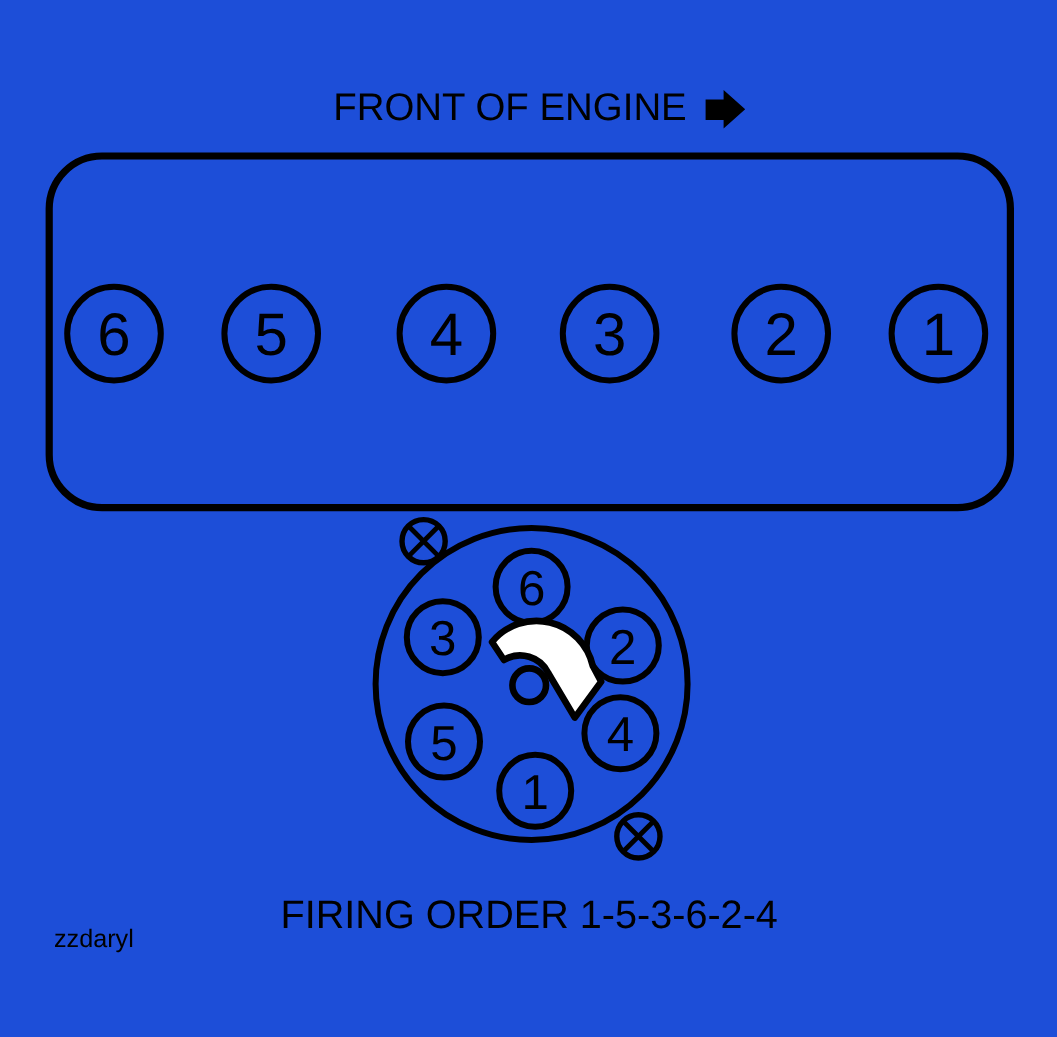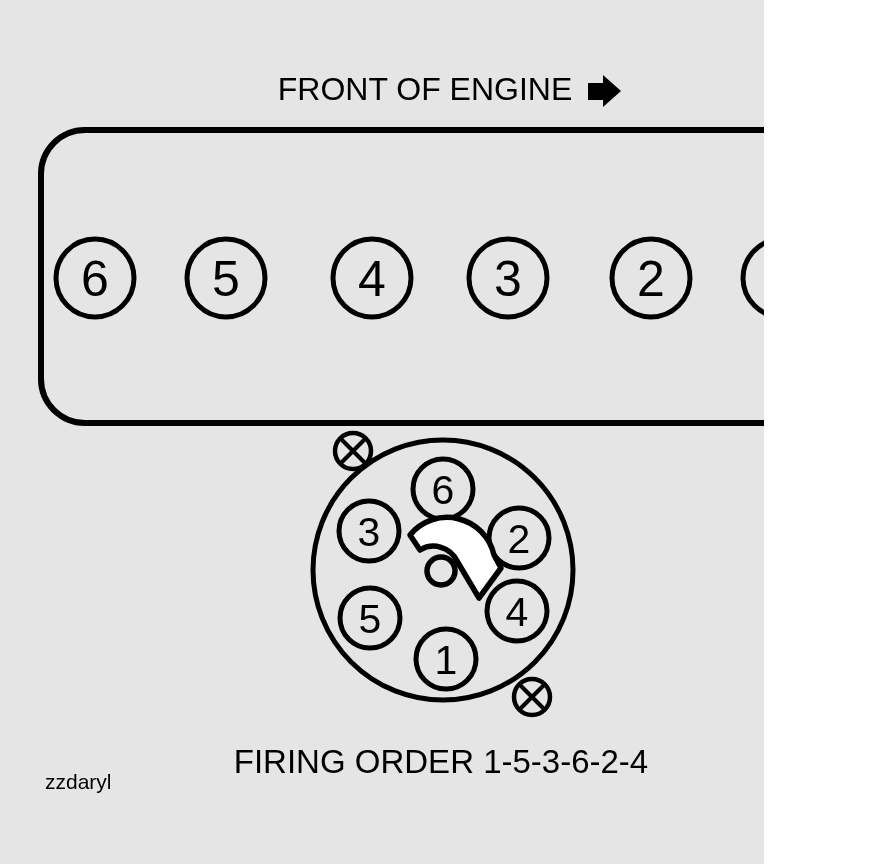--- a/index.html
+++ b/index.html
@@ -2,23 +2,23 @@
 <html><head>
 <meta charset="utf-8">
 <style>
   html, body {
     margin: 0;
     padding: 0;
     background: #ffffff;
   }
   .page {
     position: relative;
-    width: 764px;
+    width: 881px;
     height: 864px;
-    background: #e5e5e5;
+    background: #1d4ed8;
     overflow: hidden;
   }
   svg {
     display: block;
   }
   svg text {
     font-family: "Liberation Sans", "DejaVu Sans", sans-serif;
     fill: #000000;
   }
   .title-text {

